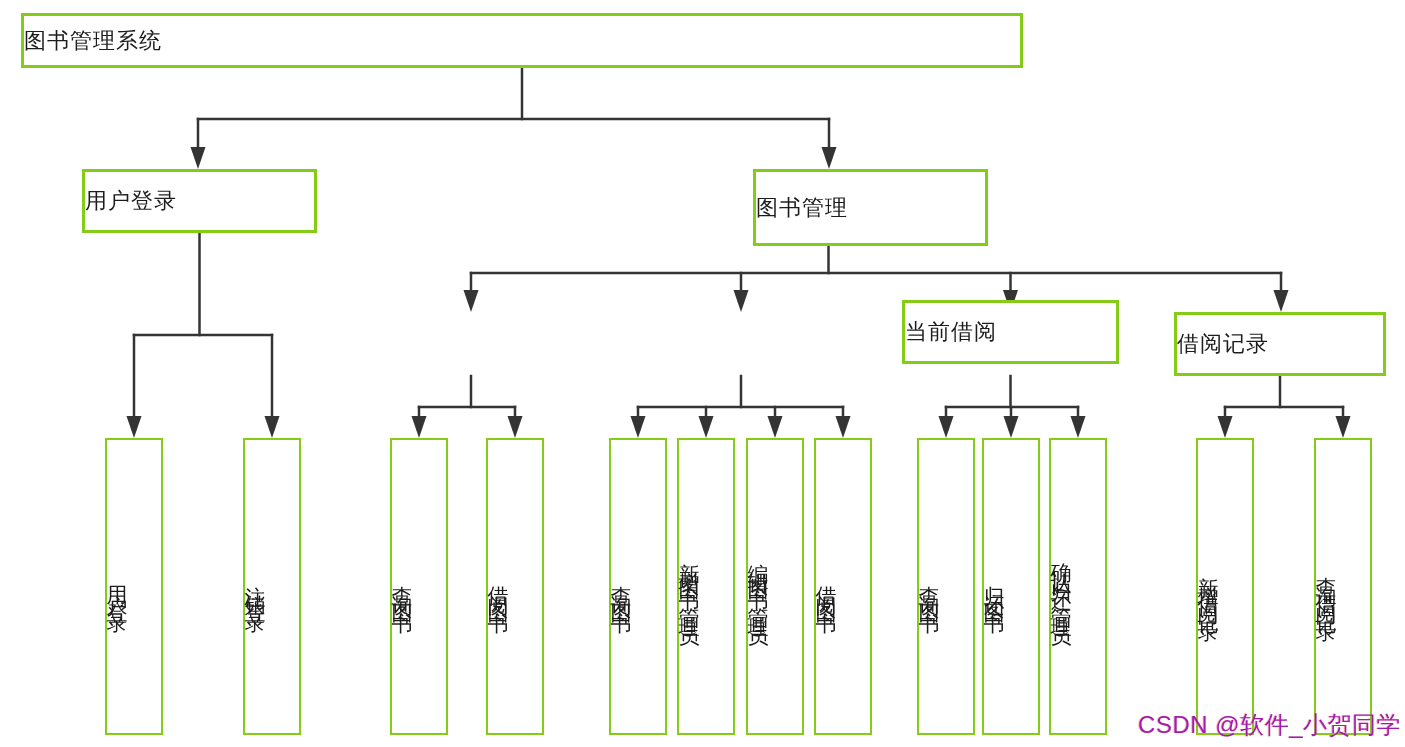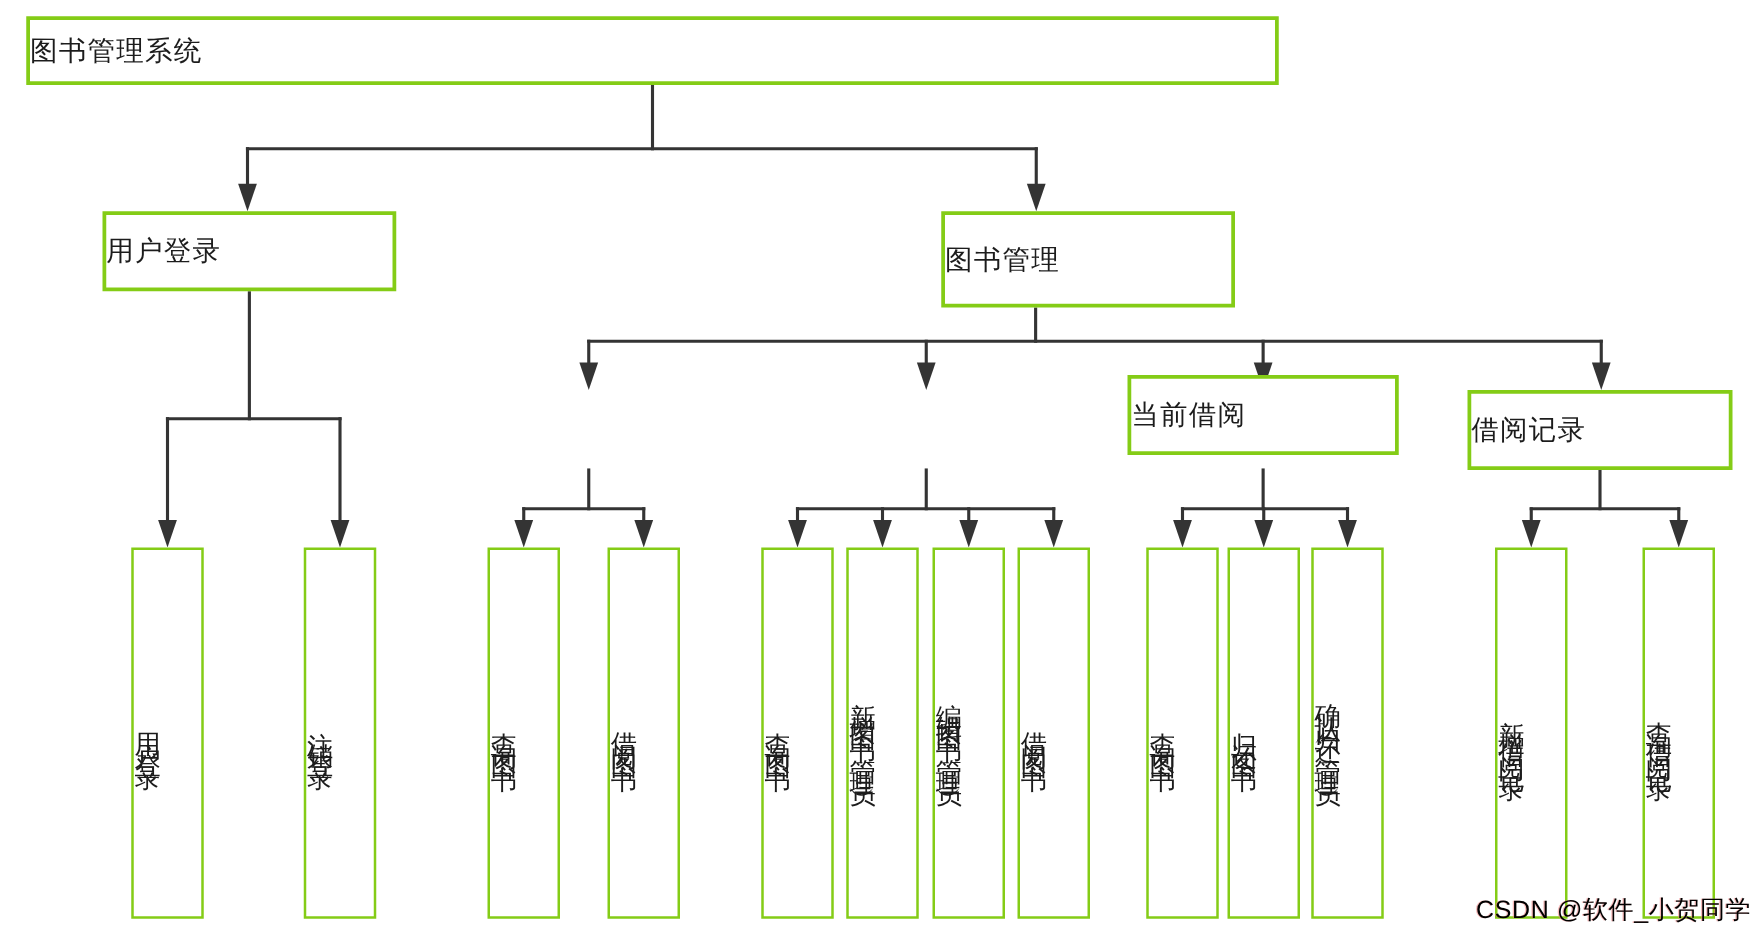--- a/index.html
+++ b/index.html
@@ -45,22 +45,22 @@
     writing-mode: vertical-rl;
     text-orientation: mixed;
     font-size: 21px;
     letter-spacing: 9px;
     line-height: 1;
   }
   .watermark {
     position: absolute;
     right: 4px;
     bottom: 6px;
-    font-size: 20px;
-    color: #000000;
+    font-size: 24px;
+    color: #a21caf;
     letter-spacing: 0.5px;
     text-shadow: -1px 0 0 rgba(240, 130, 130, 0.55);
     white-space: nowrap;
   }
 </style>
 </head>
 <body>
 
 <div class="canvas">
 

